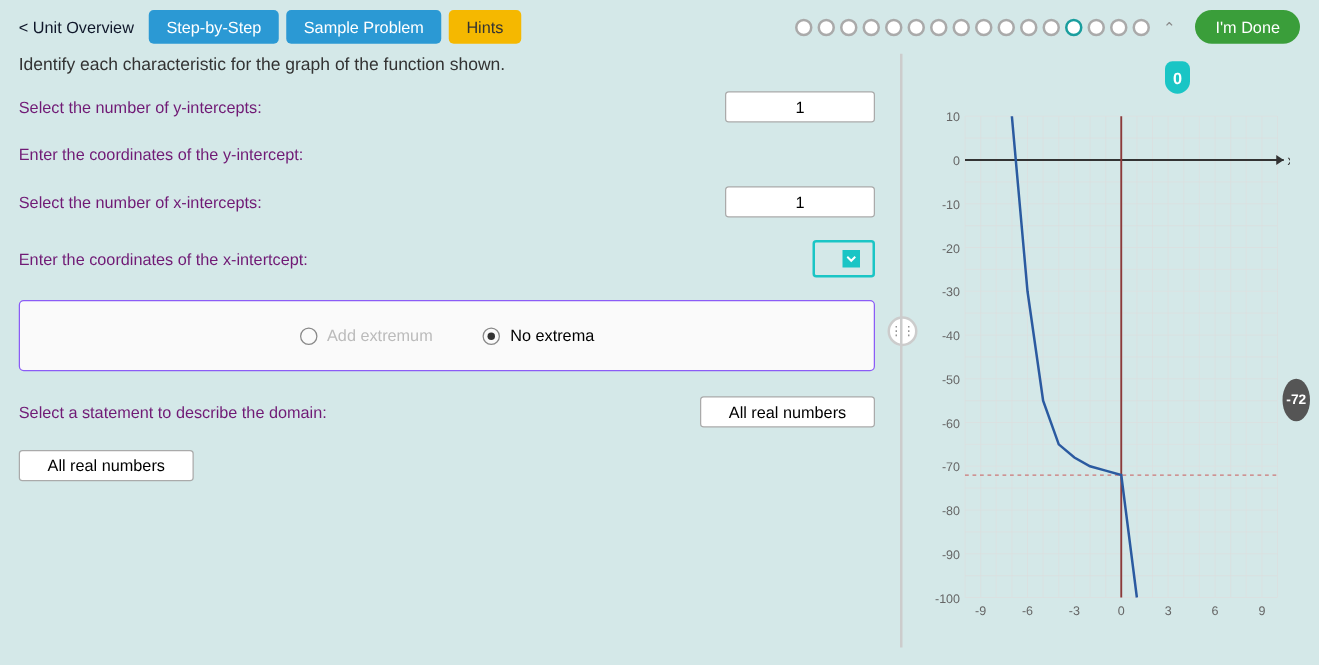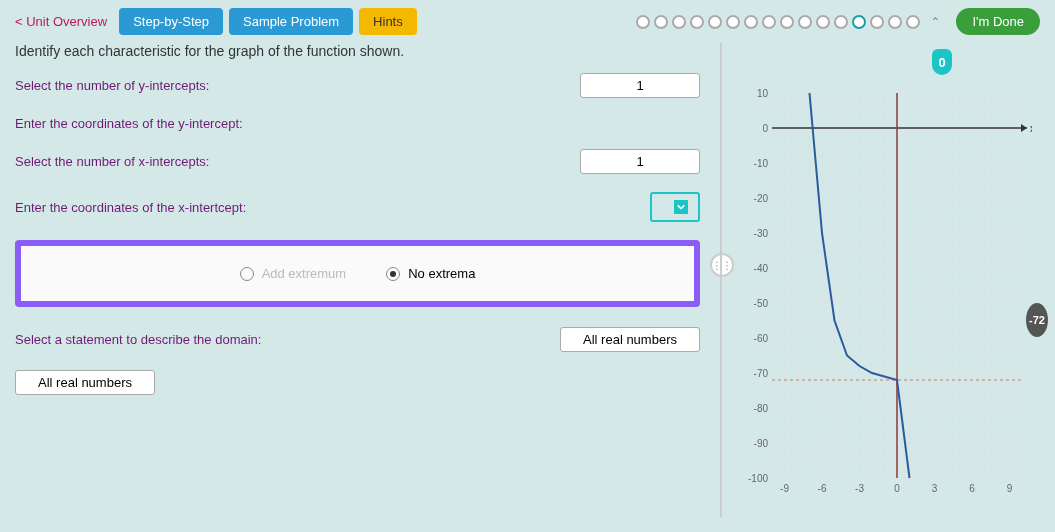--- a/index.html
+++ b/index.html
@@ -1,37 +1,37 @@
 <!DOCTYPE html>
 <html><head>
 <meta charset="utf-8">
 <style>
 *{margin:0;padding:0;box-sizing:border-box;font-family:Arial,sans-serif}
 body{background:#d4e8e8;width:1055px;height:532px;overflow:hidden}
 .top-bar{display:flex;align-items:center;padding:8px 15px;gap:6px}
-.back-link{color:#be185d;font-size:13px;margin-right:6px;cursor:pointer}
+.back-link{color:#0f172a;font-size:13px;margin-right:6px;cursor:pointer}
 .tab{padding:6px 14px;border-radius:4px;font-size:13px;color:#fff;cursor:pointer}
 .tab.blue{background:#2b99d4}
 .tab.yellow{background:#f5b800;color:#333}
 .progress{display:flex;gap:4px;margin-left:auto;align-items:center}
 .circle{width:14px;height:14px;border:2px solid #aaa;border-radius:50%;background:#fff}
 .circle.current{border-color:#1a9e9e}
 .caret{color:#888;font-size:12px;margin-left:4px}
 .done-btn{background:#3a9e3a;color:#fff;padding:6px 16px;border-radius:14px;font-size:13px;margin-left:10px;cursor:pointer}
 .main{display:flex;padding:0 15px}
 .left{flex:1;padding-right:20px;position:relative}
 .q-title{font-size:14px;font-weight:normal;color:#333;margin-bottom:14px}
 .q-row{display:flex;align-items:center;margin-bottom:18px}
 .q-label{flex:1;font-size:13px;color:#701a75}
 .input-box{border:1px solid #aaa;border-radius:3px;padding:4px 8px;font-size:13px;min-width:100px;text-align:center;background:#fff}
 .input-box.narrow{min-width:120px}
 .dropdown{border:2px solid #1ac5c5;border-radius:3px;padding:6px 10px;min-width:50px;display:flex;justify-content:flex-end}
 .dd-arrow{width:14px;height:14px;background:#1ac5c5;display:flex;align-items:center;justify-content:center;color:#fff}
 .dd-arrow svg{width:8px;height:8px}
-.extrema-box{border:6px solid #8b5cf6;border-radius:4px;padding:20px;margin:10px 0 20px 0;display:flex;gap:40px;justify-content:center;align-items:center;background:#fafafa;position:relative}
+.extrema-box{border:1px solid #8b5cf6;border-radius:4px;padding:20px;margin:10px 0 20px 0;display:flex;gap:40px;justify-content:center;align-items:center;background:#fafafa;position:relative}
 .radio-opt{display:flex;align-items:center;gap:8px;font-size:13px}
 .radio{width:14px;height:14px;border:1px solid #888;border-radius:50%;display:flex;align-items:center;justify-content:center}
 .radio.sel::after{content:'';width:6px;height:6px;background:#333;border-radius:50%}
 .disabled{color:#bbb}
 .handle{position:absolute;right:-14px;top:210px;width:24px;height:24px;background:#fff;border:2px solid #ccc;border-radius:50%;display:flex;align-items:center;justify-content:center;font-size:10px;color:#888}
 .right{width:320px;padding:10px 0 10px 20px;border-left:2px solid #ccc;position:relative}
 .marker-top{position:absolute;top:6px;left:210px;width:20px;height:26px;background:#1ac5c5;border-radius:6px 6px 10px 10px;display:flex;align-items:center;justify-content:center;color:#fff;font-size:13px;font-weight:bold}
 .side-badge{position:absolute;right:-8px;top:260px;width:22px;height:34px;background:#555;color:#fff;border-radius:50%;display:flex;align-items:center;justify-content:center;font-size:11px;font-weight:bold}
 .graph{width:290px;height:420px;margin-top:30px}
 </style>

